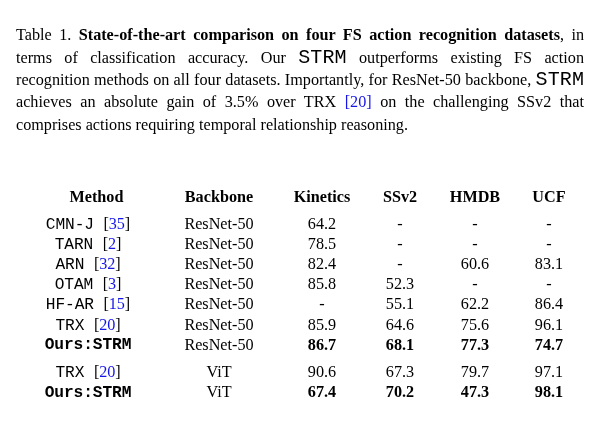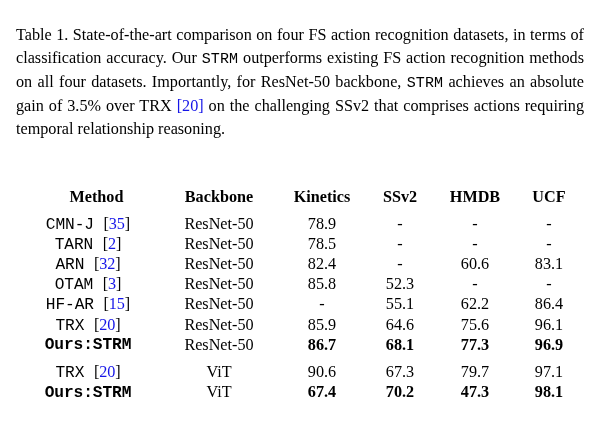--- a/index.html
+++ b/index.html
@@ -27,24 +27,24 @@
     position: absolute;
     left: 16px;
     top: 8px;
     width: 568px;
     font-size: 16.2px;
     line-height: 22.4px;
     text-align: justify;
     text-justify: inter-word;
     color: #000000;
   }
-  #caption .b { font-weight: normal; }
+  #caption .b { font-weight: bold; }
   #caption .mono {
     font-family: "Liberation Mono", "DejaVu Sans Mono", monospace;
-    font-size: 15px;
+    font-size: 20px;
     letter-spacing: 0.1px;
   }
   .cite { color: #1616e8; }
   .cite-all { color: #1616e8; }
 
   
   #table-wrap {
     position: absolute;
     left: 17px;
     top: 179px;
@@ -169,21 +169,21 @@
           </tr>
           <tr class="rule-mid">
             <td colspan="6"></td>
           </tr>
           <tr class="spacer-sm">
             <td colspan="6"></td>
           </tr>
           <tr class="row">
             <td class="method"><span>CMN-J</span> <span class="brk">[</span><span class="cite">35</span><span class="brk">]</span></td>
             <td class="backbone">ResNet-50</td>
-            <td class="num">78.9</td>
+            <td class="num">64.2</td>
             <td class="num">-</td>
             <td class="num">-</td>
             <td class="num">-</td>
           </tr>
           <tr class="row">
             <td class="method"><span>TARN</span> <span class="brk">[</span><span class="cite">2</span><span class="brk">]</span></td>
             <td class="backbone">ResNet-50</td>
             <td class="num">78.5</td>
             <td class="num">-</td>
             <td class="num">-</td>
@@ -220,21 +220,21 @@
             <td class="num">64.6</td>
             <td class="num">75.6</td>
             <td class="num">96.1</td>
           </tr>
           <tr class="row ours">
             <td class="method"><span>Ours:STRM</span></td>
             <td class="backbone">ResNet-50</td>
             <td class="num">86.7</td>
             <td class="num">68.1</td>
             <td class="num">77.3</td>
-            <td class="num">96.9</td>
+            <td class="num">74.7</td>
           </tr>
           <tr class="spacer-xs">
             <td colspan="6"></td>
           </tr>
           <tr class="rule-mid">
             <td colspan="6"></td>
           </tr>
           <tr class="spacer-sm">
             <td colspan="6"></td>
           </tr>

